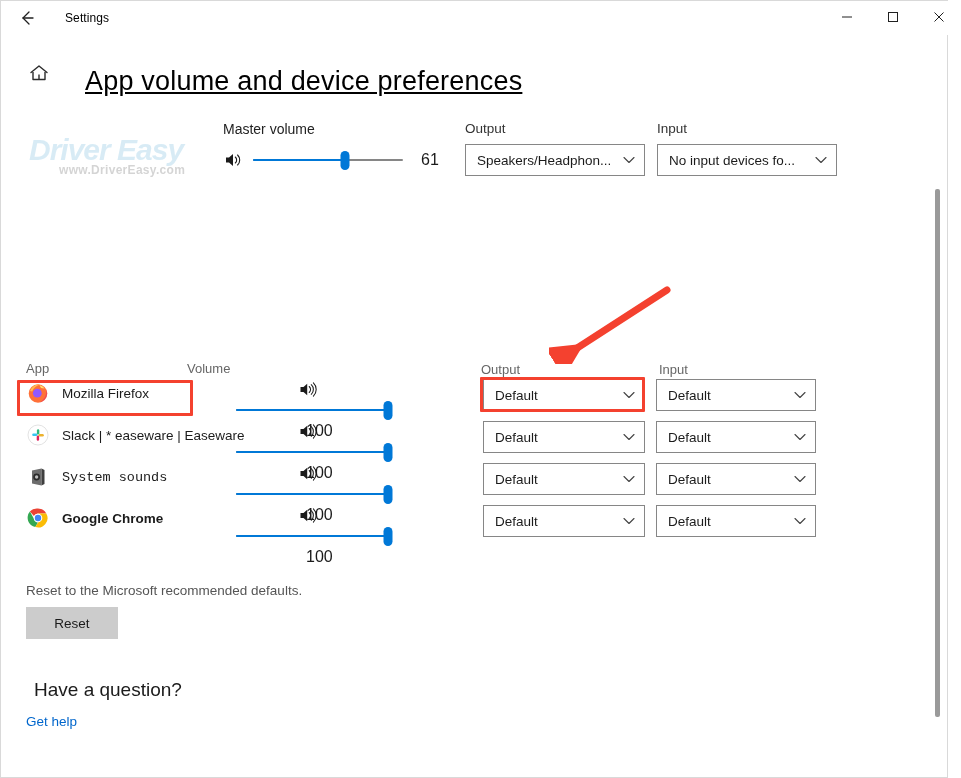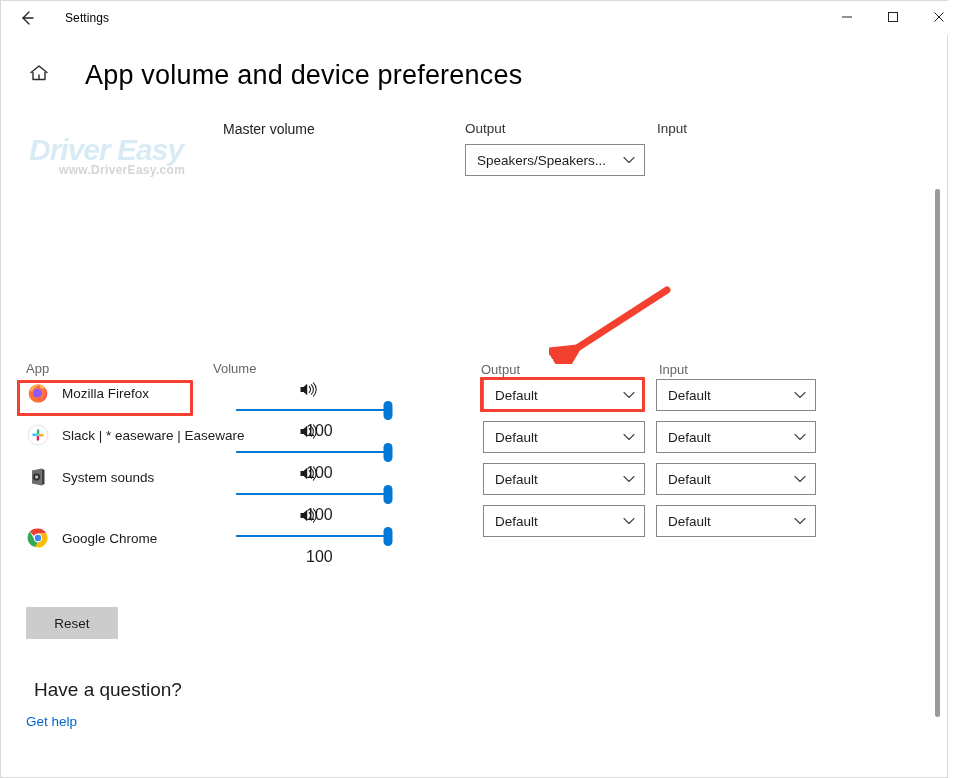--- a/index.html
+++ b/index.html
@@ -39,21 +39,21 @@
   }
   .win-btn {
     width: 46px; height: 32px;
     display: flex; align-items: center; justify-content: center;
   }
   .win-btn svg { display: block; }
 
   
   .page-head {
     position: absolute; top: 52px; left: 0;
-    display: flex; align-items: center;
+    display: flex; align-items: flex-end; text-decoration: underline;
   }
   .home-icon {
     width: 44px; height: 44px; margin-left: 16px;
     display: flex; align-items: center; justify-content: center;
   }
   .page-title {
     font-size: 27px; font-weight: 400; color: #000000;
     margin-left: 24px; letter-spacing: .2px;
   }
 
@@ -226,39 +226,62 @@
   </div>
 
   <div class="watermark">
     <div class="wm-main">Driver Easy</div>
     <div class="wm-sub">www.DriverEasy.com</div>
   </div>
 
 
   <div class="master-label">Master volume</div>
 
+  <div class="master-slider">
+    <span class="spk">
+      <svg width="20" height="18" viewBox="0 0 20 18">
+        <path d="M3 6.5 H6 L10 3 V15 L6 11.5 H3 Z" fill="#1b1b1b"></path>
+        <path d="M12.3 6 A4 4 0 0 1 12.3 12" fill="none" stroke="#1b1b1b" stroke-width="1.1" stroke-linecap="round"></path>
+        <path d="M14.6 4 A7 7 0 0 1 14.6 14" fill="none" stroke="#1b1b1b" stroke-width="1.1" stroke-linecap="round"></path>
+      </svg>
+    </span>
+    <div class="track-wrap" style="width:150px;">
+      <div class="track-bg" style="width:150px;"></div>
+      <div class="track-fill" id="master-fill" style="width: 91.5px;"></div>
+      <div class="thumb" id="master-thumb" style="left: 91.5px;"></div>
+    </div>
+    <div class="vol-num">61</div>
+  </div>
 
   <div class="dev-col" style="left:464px; top:120px; width:180px;">
     <div class="dev-label">Output</div>
     <div class="combo">
-      <span>Speakers/Speakers...</span>
+      <span>Speakers/Headphon...</span>
       <span class="chev">
         <svg width="12" height="8" viewBox="0 0 12 8">
           <path d="M1 1.5 L6 6.5 L11 1.5" fill="none" stroke="#444" stroke-width="1.1" stroke-linecap="round" stroke-linejoin="round"></path>
         </svg>
       </span>
     </div>
   </div>
 
   <div class="dev-col" style="left:656px; top:120px; width:180px;">
     <div class="dev-label">Input</div>
+    <div class="combo">
+      <span>No input devices fo...</span>
+      <span class="chev">
+        <svg width="12" height="8" viewBox="0 0 12 8">
+          <path d="M1 1.5 L6 6.5 L11 1.5" fill="none" stroke="#444" stroke-width="1.1" stroke-linecap="round" stroke-linejoin="round"></path>
+        </svg>
+      </span>
+    </div>
   </div>
 
   <div class="col-head" style="left:25px; top:360px;">App</div>
-  <div class="col-head" style="left:212px; top:360px;">Volume</div>
+  <div class="col-head" style="left:186px; top:360px;">Volume</div>
   <div class="col-head" style="left:480px; top:361px;">Output</div>
   <div class="col-head" style="left:658px; top:361px;">Input</div>
 
   <div id="rows-container">
       <div class="app-row" style="top: 380px;">
         <span class="app-icon">
           <svg width="22" height="22" viewBox="0 0 22 22">
       <circle cx="11" cy="11.5" r="9.3" fill="#ff7139"></circle>
       <path d="M3 9 A9.3 9.3 0 0 1 13 2.6 C9 4 6.5 6 5.2 9.5 Z" fill="#ffbd4f"></path>
       <path d="M19.3 7.5 A9.3 9.3 0 0 1 12 20.6 C16 19 19 15 19.3 10 Z" fill="#e02a6b" opacity=".55"></path>
@@ -337,21 +360,21 @@
         </span>
       </div>
       <div class="combo row-combo-in" style="left: 655px; top: 420px;">
         <span>Default</span>
         <span class="chev">
           <svg width="12" height="8" viewBox="0 0 12 8">
       <path d="M1 1.5 L6 6.5 L11 1.5" fill="none" stroke="#444" stroke-width="1.1" stroke-linecap="round" stroke-linejoin="round"></path>
           </svg>
         </span>
       </div>
-      <div class="app-row" style="top: 464px;">
+      <div class="app-row" style="top: 464px; font-family: Liberation Mono, monospace;">
         <span class="app-icon">
           <svg width="22" height="22" viewBox="0 0 22 22">
       <path d="M5 4.5 L14.5 2.5 V19.5 L5 17.5 Z" fill="#6d6d6d"></path>
       <path d="M14.5 2.5 L17.5 4 V18 L14.5 19.5 Z" fill="#3f3f3f"></path>
       <circle cx="9.6" cy="11" r="3.4" fill="#2a2a2a"></circle>
       <circle cx="9.6" cy="11" r="1.7" fill="#bdbdbd"></circle>
     </svg>
         </span>
         <span class="app-name">System sounds</span>
       </div>
@@ -380,21 +403,21 @@
         </span>
       </div>
       <div class="combo row-combo-in" style="left: 655px; top: 462px;">
         <span>Default</span>
         <span class="chev">
           <svg width="12" height="8" viewBox="0 0 12 8">
       <path d="M1 1.5 L6 6.5 L11 1.5" fill="none" stroke="#444" stroke-width="1.1" stroke-linecap="round" stroke-linejoin="round"></path>
           </svg>
         </span>
       </div>
-      <div class="app-row" style="top: 525px;">
+      <div class="app-row" style="top: 505px; font-weight: bold;">
         <span class="app-icon">
           <svg width="22" height="22" viewBox="0 0 22 22">
       <circle cx="11" cy="11" r="9.5" fill="#ffffff"></circle>
       <path d="M11 1.5 A9.5 9.5 0 0 1 19.3 6.4 L11 6.4 A4.6 4.6 0 0 0 6.9 8.9 L2.9 4.6 A9.5 9.5 0 0 1 11 1.5Z" fill="#ea4335"></path>
       <path d="M2.9 4.6 L7.1 12 A4.6 4.6 0 0 0 11 15.6 L8.3 20.1 A9.5 9.5 0 0 1 2.9 4.6Z" fill="#34a853"></path>
       <path d="M19.3 6.4 A9.5 9.5 0 0 1 8.3 20.1 L13 12.6 A4.6 4.6 0 0 0 11 6.4 Z" fill="#fbbc05"></path>
       <circle cx="11" cy="11" r="4.3" fill="#ffffff"></circle>
       <circle cx="11" cy="11" r="3.2" fill="#4285f4"></circle>
     </svg>
         </span>
@@ -427,20 +450,21 @@
       <div class="combo row-combo-in" style="left: 655px; top: 504px;">
         <span>Default</span>
         <span class="chev">
           <svg width="12" height="8" viewBox="0 0 12 8">
       <path d="M1 1.5 L6 6.5 L11 1.5" fill="none" stroke="#444" stroke-width="1.1" stroke-linecap="round" stroke-linejoin="round"></path>
           </svg>
         </span>
       </div>
     </div>
 
+  <div class="reset-text">Reset to the Microsoft recommended defaults.</div>
   <button class="reset-btn">Reset</button>
 
   <div class="have-q">Have a question?</div>
   <a class="get-help" href="#">Get help</a>
 
   <div class="hl-box" style="left:16px; top:379px; width:176px; height:36px;"></div>
   <div class="hl-box" style="left:479px; top:376px; width:165px; height:35px;"></div>
 
   <div class="arrow">
     <svg width="130" height="80" viewBox="0 0 130 80">

